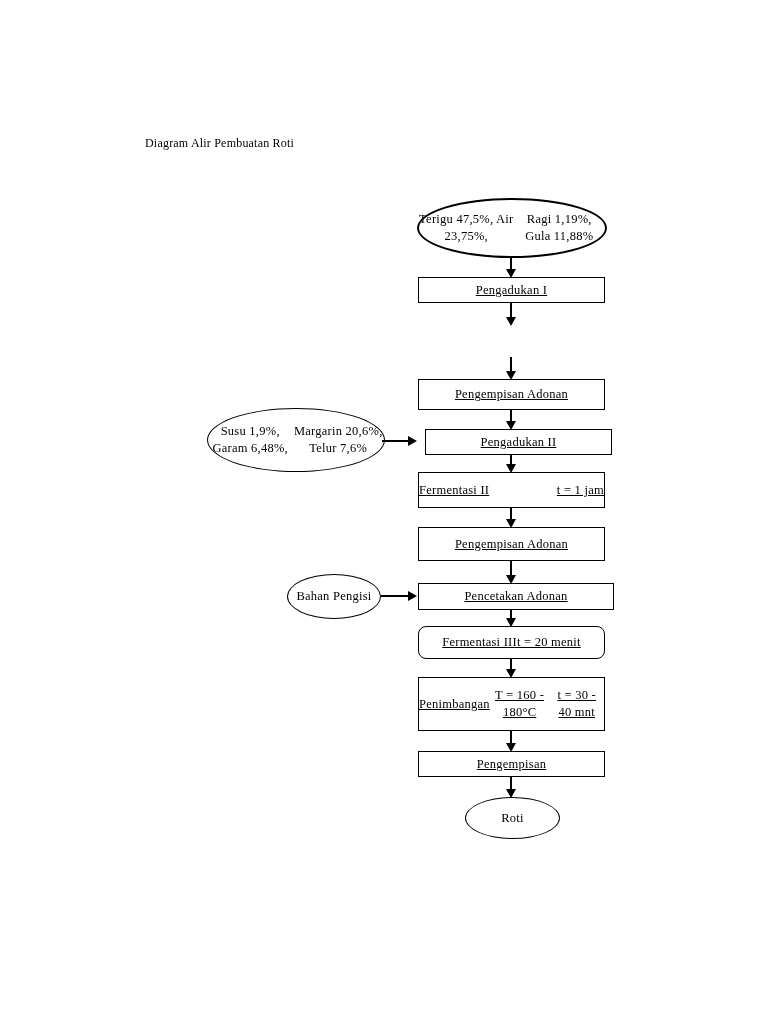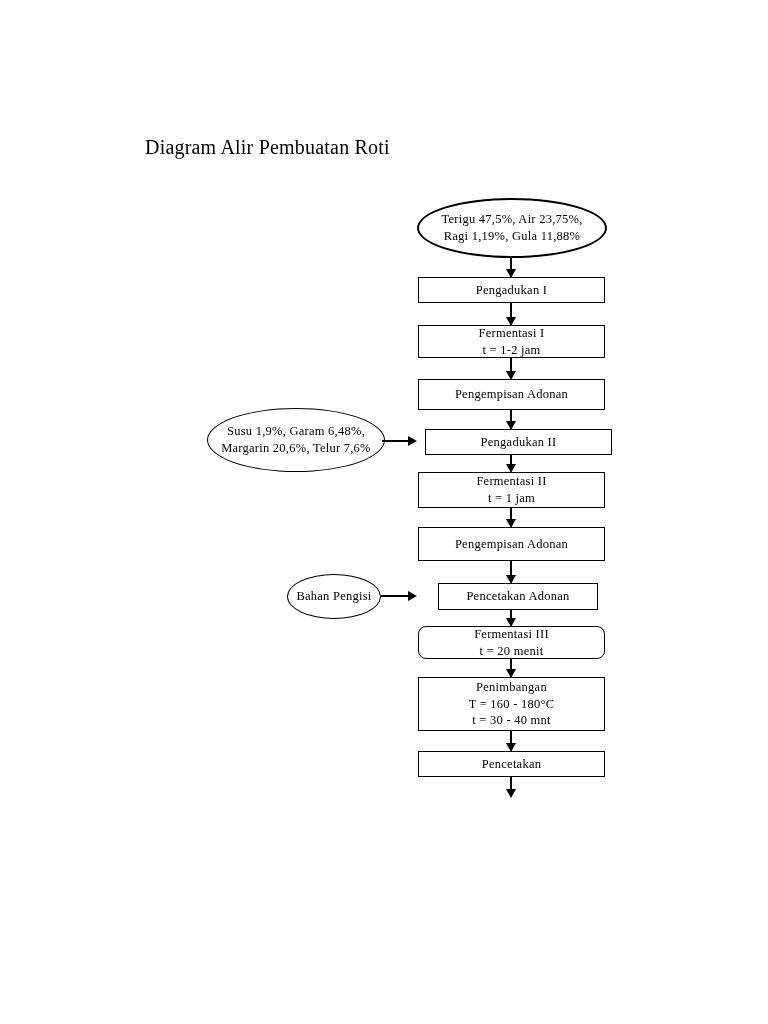--- a/index.html
+++ b/index.html
@@ -1,21 +1,21 @@
 <!DOCTYPE html>
 <html><head>
 <meta charset="utf-8">
 <style>
   html,body{margin:0;padding:0;background:#ffffff;}
   .page{position:relative;width:768px;height:1024px;background:#fff;
         font-family:"Liberation Serif","DejaVu Serif",serif;color:#000;overflow:hidden;}
-  .title{position:absolute;left:145px;top:136px;font-size:20px;letter-spacing:.2px;white-space:nowrap;}
-  .node{position:absolute;display:flex;flex-direction:column;align-items:center;justify-content:center;
+  .title{position:absolute;left:145px;top:136px;font-size:12px;letter-spacing:.2px;white-space:nowrap;}
+  .node{position:absolute;display:flex;align-items:center;justify-content:center;
         text-align:center;font-size:12.5px;line-height:1.33;letter-spacing:.25px;box-sizing:border-box;background:#fff;}
-  .box{border:1.7px solid #000;}
+  .box{border:1.7px solid #000;text-decoration:underline;}
   .ellipse{border:1.5px solid #000;border-radius:50%;}
   .ellipse.start{border-width:2.3px;}
   .arrow-v{position:absolute;width:10px;}
   .arrow-v::before{content:"";position:absolute;left:4px;top:0;bottom:7px;width:2px;background:#000;}
   .arrow-v::after{content:"";position:absolute;left:0;bottom:0;width:0;height:0;
         border-left:5px solid transparent;border-right:5px solid transparent;border-top:9px solid #000;}
   .arrow-h{position:absolute;height:10px;}
   .arrow-h::before{content:"";position:absolute;top:4px;left:0;right:7px;height:2px;background:#000;}
   .arrow-h::after{content:"";position:absolute;right:0;top:0;width:0;height:0;
         border-top:5px solid transparent;border-bottom:5px solid transparent;border-left:9px solid #000;}
@@ -42,66 +42,65 @@
   <div class="arrow-v" style="left:506px;top:560px;height:24px;"></div>
   <div class="arrow-v" style="left:506px;top:609px;height:18px;"></div>
   <div class="arrow-v" style="left:506px;top:658px;height:20px;"></div>
   <div class="arrow-v" style="left:506px;top:730px;height:22px;"></div>
   <div class="arrow-v" style="left:506px;top:774px;height:24px;"></div>
 
   <div class="node box" style="left:418px;top:277px;width:187px;height:26px;">
     <span class="ln">Pengadukan I</span>
   </div>
 
-  <div class="node box" style="left:418px;top:325px;width:187px;height:33px;">
-    <span class="ln">Fermentasi I</span>
-    <span class="ln">t = 1-2 jam</span>
-  </div>
 
   <div class="node box" style="left:418px;top:379px;width:187px;height:31px;">
     <span class="ln">Pengempisan Adonan</span>
   </div>
 
   <div class="node box" style="left:418px;top:429px;width:187px;height:26px;margin-left:7px;">
     <span class="ln">Pengadukan II</span>
   </div>
 
   <div class="node box" style="left:418px;top:472px;width:187px;height:36px;justify-content:space-between;">
     <span class="ln">Fermentasi II</span>
     <span class="ln">t = 1 jam</span>
   </div>
 
   <div class="node box" style="left:418px;top:527px;width:187px;height:34px;">
     <span class="ln">Pengempisan Adonan</span>
   </div>
 
-  <div class="node box" style="left:438px;top:583px;width:160px;height:27px;">
+  <div class="node box" style="left:418px;top:583px;width:196px;height:27px;">
     <span class="ln">Pencetakan Adonan</span>
   </div>
 
   <div class="node box" style="left:418px;top:626px;width:187px;height:33px;border-radius:8px;">
     <span class="ln">Fermentasi III</span>
     <span class="ln">t = 20 menit</span>
   </div>
 
   <div class="node box" style="left:418px;top:677px;width:187px;height:54px;">
     <span class="ln">Penimbangan</span>
     <span class="ln">T = 160 - 180°C</span>
     <span class="ln">t = 30 - 40 mnt</span>
   </div>
 
   <div class="node box" style="left:418px;top:751px;width:187px;height:26px;">
-    <span class="ln">Pencetakan</span>
+    <span class="ln">Pengempisan</span>
   </div>
 
   <div class="node ellipse" style="left:207px;top:408px;width:178px;height:64px;">
     <span class="ln">Susu 1,9%, Garam 6,48%,</span>
     <span class="ln">Margarin 20,6%, Telur 7,6%</span>
   </div>
   <div class="arrow-h" style="left:382px;top:436px;width:35px;"></div>
 
   <div class="node ellipse" style="left:287px;top:574px;width:94px;height:45px;">
     <span class="ln">Bahan Pengisi</span>
   </div>
   <div class="arrow-h" style="left:381px;top:591px;width:36px;"></div>
 
+  <div class="node ellipse" style="left:465px;top:797px;width:95px;height:42px;">
+    <span class="ln">Roti</span>
+  </div>
 
 </div>
 
 </body></html>

